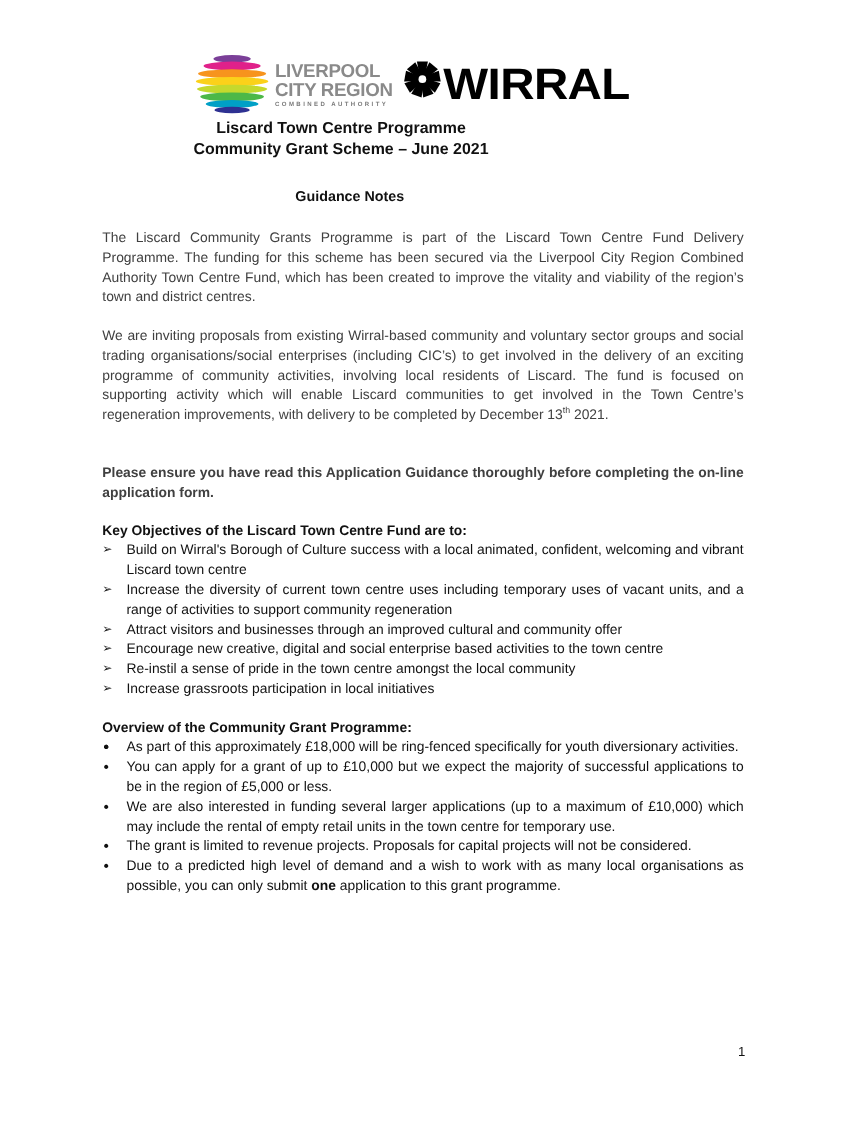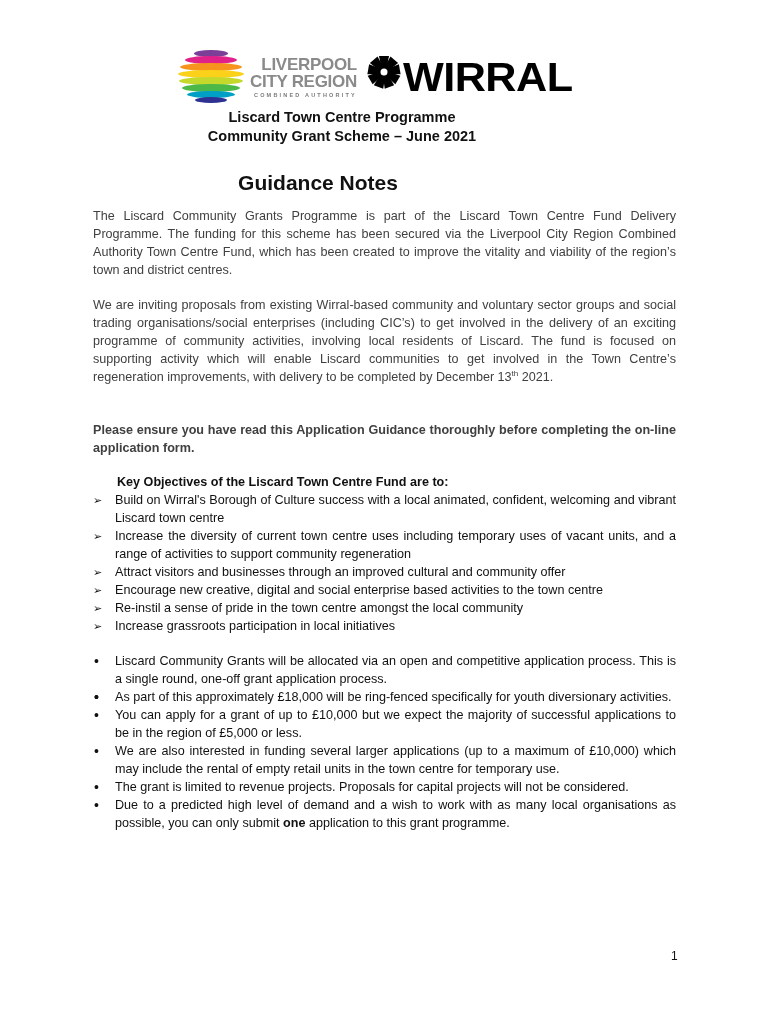--- a/index.html
+++ b/index.html
@@ -4,47 +4,47 @@
   <style>
     html, body { margin: 0; padding: 0; background: #ffffff; }
     body { width: 770px; height: 1024px; position: relative; overflow: hidden;
            font-family: "Liberation Sans", "DejaVu Sans", sans-serif; color: #111; }
     .page { position: absolute; left: 0; top: 0; width: 770px; height: 1024px; background: #fff; }
 
     
     .logos { position: absolute; left: 178px; top: 47px; height: 60px; display: flex; align-items: center; }
     .globe { width: 66px; height: 56px; position: relative; }
     .globe span { position: absolute; left: 50%; transform: translateX(-50%); border-radius: 50%; }
-    .lcr-text { margin-left: 6px; display: flex; flex-direction: column; line-height: 1; align-items: flex-end; }
+    .lcr-text { margin-left: 6px; display: flex; flex-direction: column; line-height: 1; }
     .lcr-text .l1, .lcr-text .l2 { font-family: "Liberation Sans", sans-serif; font-weight: bold;
       color: #8a8a8a; font-size: 17px; letter-spacing: -0.3px; }
     .lcr-text .l3 { font-family: "Liberation Sans", sans-serif; font-weight: bold; color: #7a7a7a;
       font-size: 5.5px; letter-spacing: 2.2px; margin-top: 3px; }
     .wirral { display: flex; align-items: flex-start; margin-left: 10px; }
     .wirral-mark { width: 34px; height: 34px; }
     .wirral-word { font-family: "Liberation Sans", sans-serif; font-weight: 900; font-size: 40px;
       color: #000; letter-spacing: -0.5px; margin-left: 2px; transform: scaleX(1.08); transform-origin: left center; }
 
     
     .title-block { position: absolute; left: 0; width: 620px; top: 108px; text-align: center;
-      font-family: "Liberation Sans", sans-serif; font-weight: bold; font-size: 14.5px; line-height: 19px; color: #111; padding-left: 32px; }
+      font-family: "Liberation Sans", sans-serif; font-weight: bold; font-size: 14.5px; line-height: 19px; color: #111; }
     .subtitle { position: absolute; left: 0; width: 636px; top: 171px; text-align: center;
-      font-family: "Liberation Sans", sans-serif; font-weight: bold; font-size: 21px; color: #111; }
+      font-family: "Liberation Sans", sans-serif; font-weight: bold; font-size: 13px; color: #111; }
 
     .body-text { position: absolute; left: 93px; width: 583px; font-size: 12.6px; line-height: 18px;
       text-align: justify; color: #404040; }
     .p1 { top: 207px; }
     .p2 { top: 296px; }
     .p3 { top: 421px; font-weight: bold; }
     sup { font-size: 8px; line-height: 0; vertical-align: super; }
 
     .section { position: absolute; left: 93px; width: 583px; font-size: 12.6px; line-height: 18px; color: #111; }
     .obj { top: 473px; }
     .ovr { top: 652px; }
-    .section-heading { font-weight: bold; margin-left: 24px; }
+    .section-heading { font-weight: bold; }
     ul.list { list-style: none; margin: 0; padding: 0; }
     ul.list li { position: relative; padding-left: 22px; text-align: justify; }
     ul.list li .marker { position: absolute; left: 0; top: 0; width: 18px; font-size: 11px; }
     ul.list.bullets li .marker { font-size: 14px; left: 1px; }
 
     .page-number { position: absolute; left: 671px; top: 949px; font-size: 12px; color: #111; }
   </style>
 </head>
 <body>
 
@@ -107,22 +107,23 @@
       <li><span class="marker">➢</span><span>Build on Wirral's Borough of Culture success with a local animated, confident, welcoming and vibrant Liscard town centre</span></li>
       <li><span class="marker">➢</span><span>Increase the diversity of current town centre uses including temporary uses of vacant units, and a range of activities to support community regeneration</span></li>
       <li><span class="marker">➢</span><span>Attract visitors and businesses through an improved cultural and community offer</span></li>
       <li><span class="marker">➢</span><span>Encourage new creative, digital and social enterprise based activities to the town centre</span></li>
       <li><span class="marker">➢</span><span>Re-instil a sense of pride in the town centre amongst the local community</span></li>
       <li><span class="marker">➢</span><span>Increase grassroots participation in local initiatives</span></li>
     </ul>
   </div>
 
   <div class="section ovr">
+    <div class="section-heading">Overview of the Community Grant Programme:</div>
     <ul class="list bullets">
-      <li><span class="marker">•</span><span>Liscard Community Grants will be allocated via an open and competitive application process. This is a single round, one-off grant application process.</span></li>
+      <li><span class="marker">•</span></li>
       <li><span class="marker">•</span></li>
       <li><span class="marker">•</span><span>As part of this approximately £18,000 will be ring-fenced specifically for youth diversionary activities.</span></li>
       <li><span class="marker">•</span><span>You can apply for a grant of up to £10,000 but we expect the majority of successful applications to be in the region of £5,000 or less.</span></li>
       <li><span class="marker">•</span><span>We are also interested in funding several larger applications (up to a maximum of £10,000) which may include the rental of empty retail units in the town centre for temporary use.</span></li>
       <li><span class="marker">•</span><span>The grant is limited to revenue projects. Proposals for capital projects will not be considered.</span></li>
       <li><span class="marker">•</span><span>Due to a predicted high level of demand and a wish to work with as many local organisations as possible, you can only submit </span><b>one</b><span> application to this grant programme.</span></li>
     </ul>
   </div>
 
   <div class="page-number">1</div>

